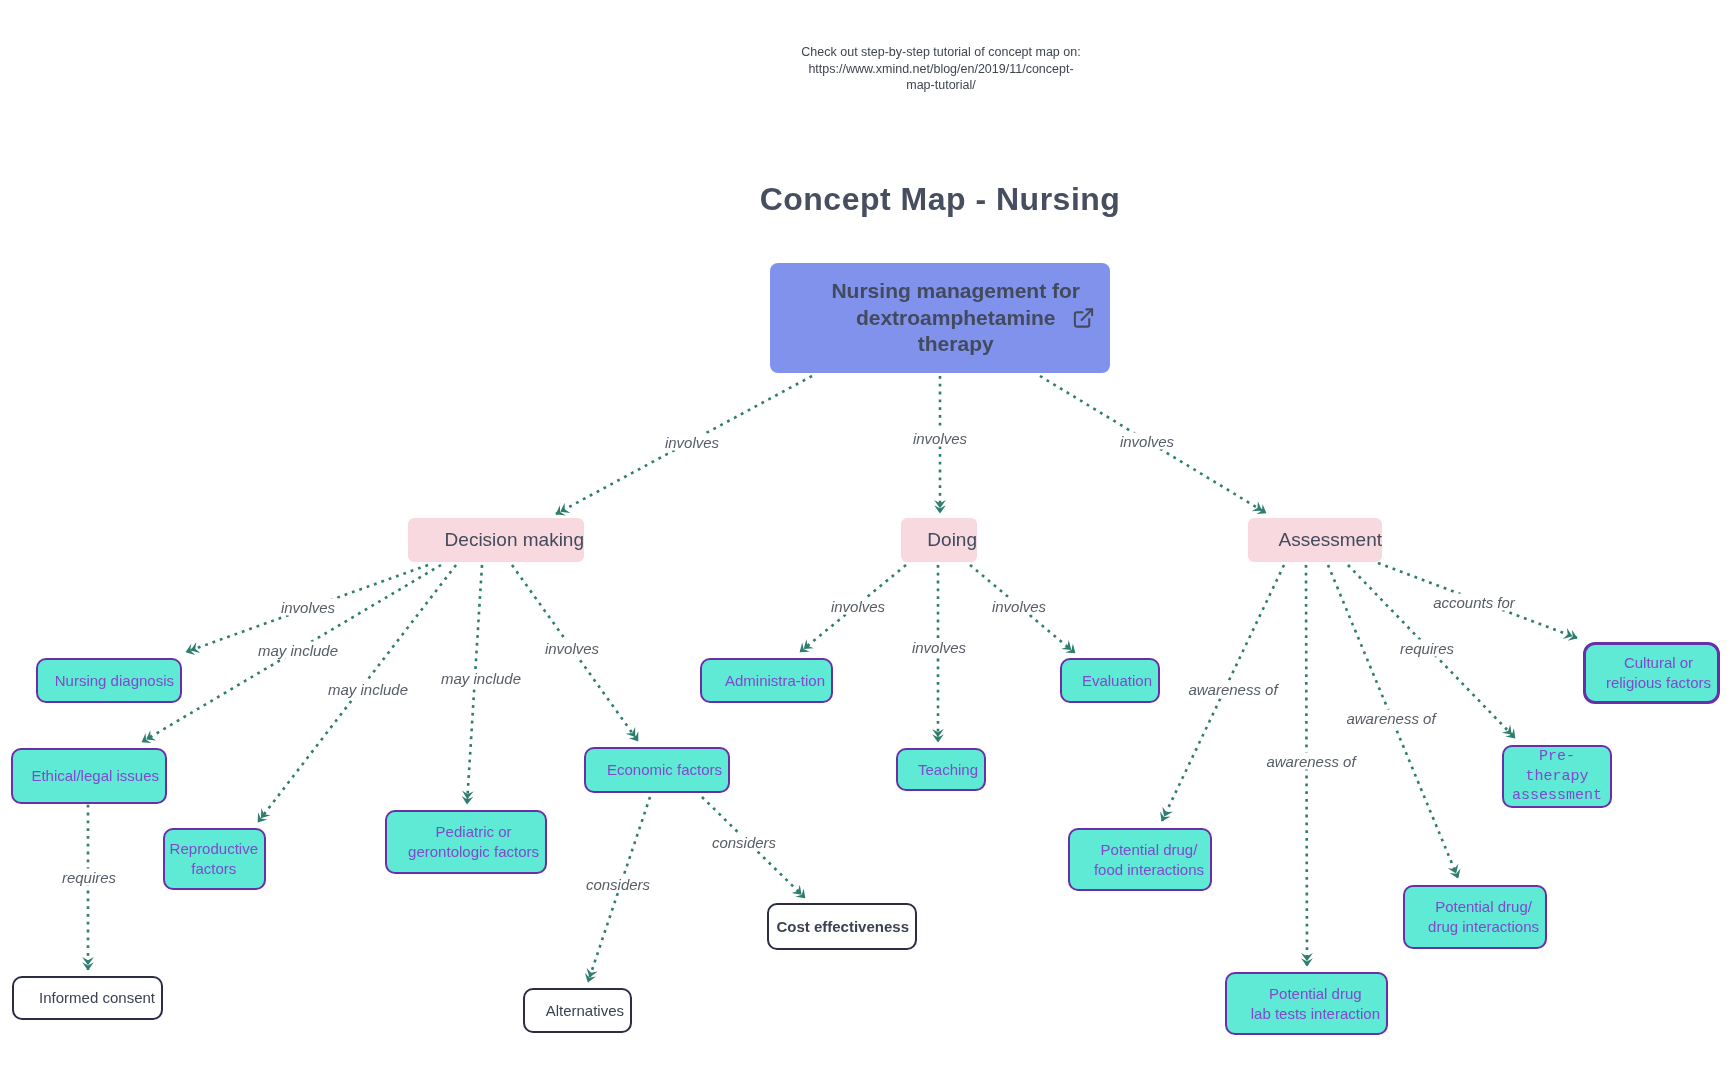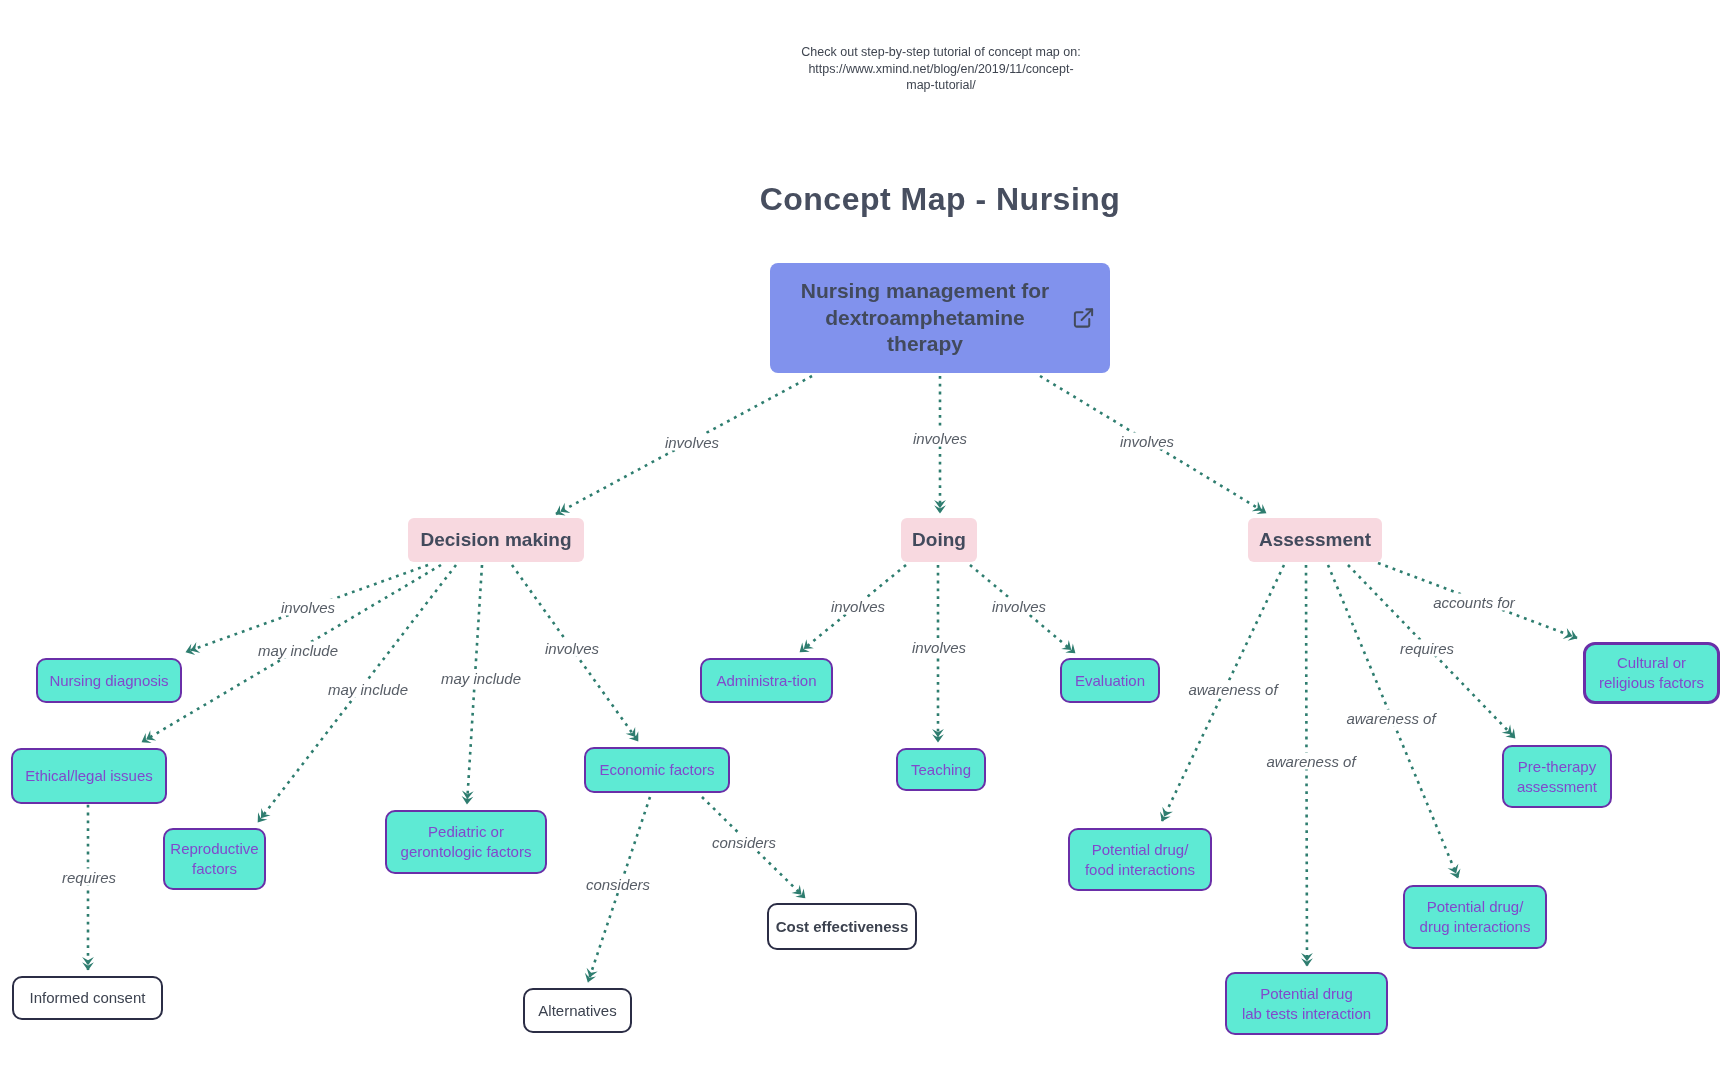--- a/index.html
+++ b/index.html
@@ -31,40 +31,40 @@
   #edges-svg { position: absolute; left: 0; top: 0; }
   #edges-svg line {
     stroke: var(--arrow, #2e7d6f);
     stroke-width: 2.6;
     stroke-dasharray: 2.8 5;
   }
   #arrowhead path { fill: var(--arrow, #2e7d6f); }
   .node {
     position: absolute;
     box-sizing: border-box;
-    display: flex; align-items: center; justify-content: center;
+    display: flex; align-items: center; justify-content: flex-end;
     text-align: center;
   }
   .node .node-label { white-space: pre-line; }
   .node.root {
     background: var(--root-bg, #8192ed);
     border-radius: 8px;
     color: var(--root-text, #424a5c);
     font-size: 21px; font-weight: bold; line-height: 1.26;
   }
   .node.root .node-label { padding-right: 30px; }
   .node.root .link-icon {
     position: absolute; right: 15px; top: 50%;
     transform: translateY(-50%);
   }
   .node.branch {
     background: var(--branch-bg, #f8d9e0);
     border-radius: 6px;
     color: var(--branch-text, #424a5c);
-    font-size: 19px; font-weight: bold;
+    font-size: 19px; font-weight: normal;
   }
   .node.concept {
     background: #5eead4;
     border: 2.5px solid var(--concept-border, #6a2fa8);
     border-radius: 10px;
     color: var(--concept-text, #8149cc);
     font-size: 15px; line-height: 1.32;
     padding: 16px 6px;
   }
   .node.concept.emphasis { border-width: 3.5px; border-radius: 12px; }
@@ -177,21 +177,21 @@
       <span class="node-label">Cost effectiveness</span>
     </div>
     <div class="node concept" style="left: 1068px; top: 828px; width: 144px; height: 63px;">
       <span class="node-label">Potential drug/
 food interactions</span>
     </div>
     <div class="node concept emphasis" style="left: 1583px; top: 642px; width: 137px; height: 62px;">
       <span class="node-label">Cultural or
 religious factors</span>
     </div>
-    <div class="node concept" style="left: 1502px; top: 745px; width: 110px; height: 63px;">
+    <div class="node concept" style="left: 1502px; top: 745px; width: 110px; height: 63px; font-family: Liberation Mono, monospace;">
       <span class="node-label">Pre-therapy
 assessment</span>
     </div>
     <div class="node concept" style="left: 1403px; top: 885px; width: 144px; height: 64px;">
       <span class="node-label">Potential drug/
 drug interactions</span>
     </div>
     <div class="node concept" style="left: 1225px; top: 972px; width: 163px; height: 63px;">
       <span class="node-label">Potential drug
 lab tests interaction</span>

